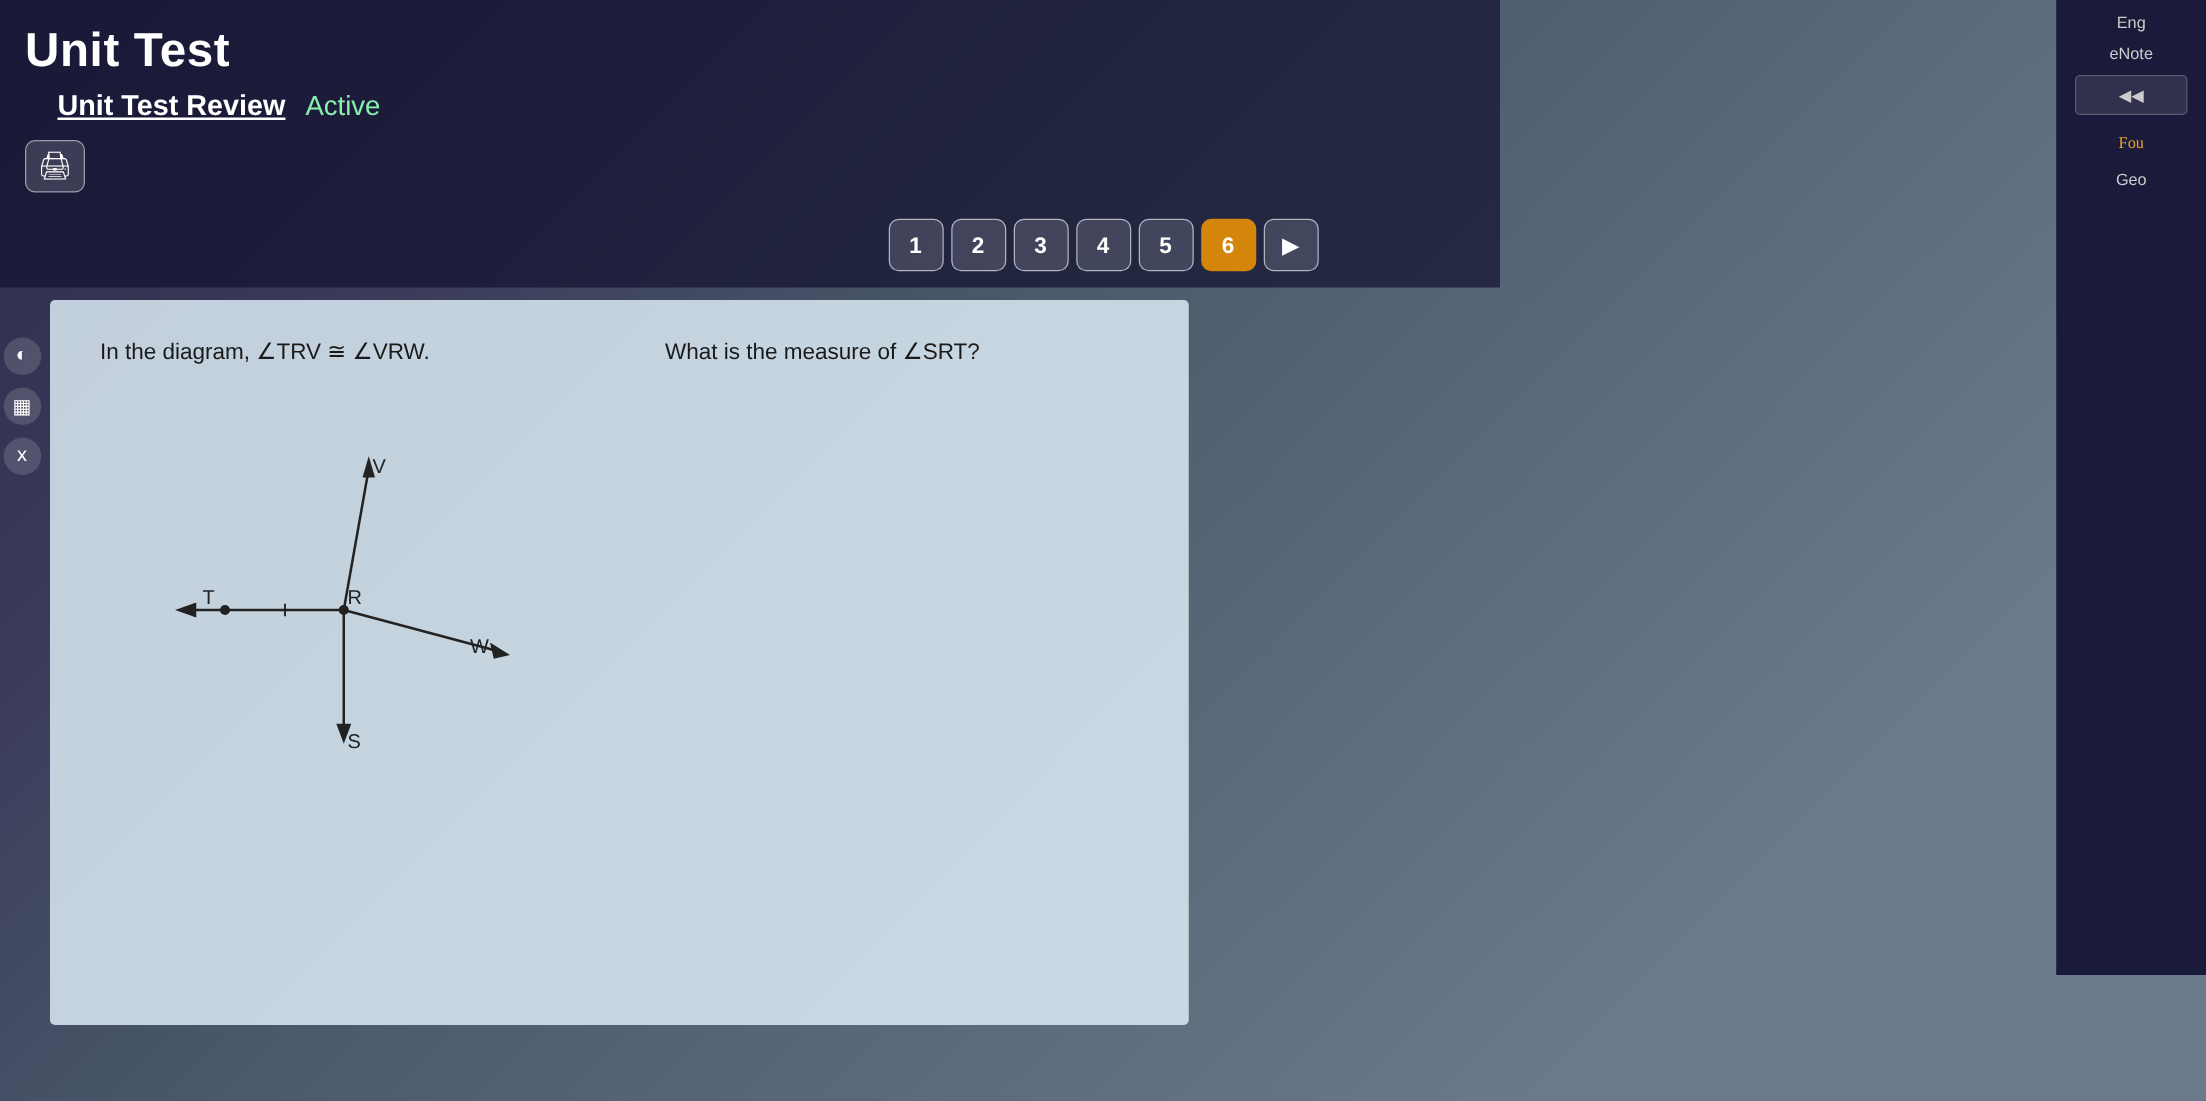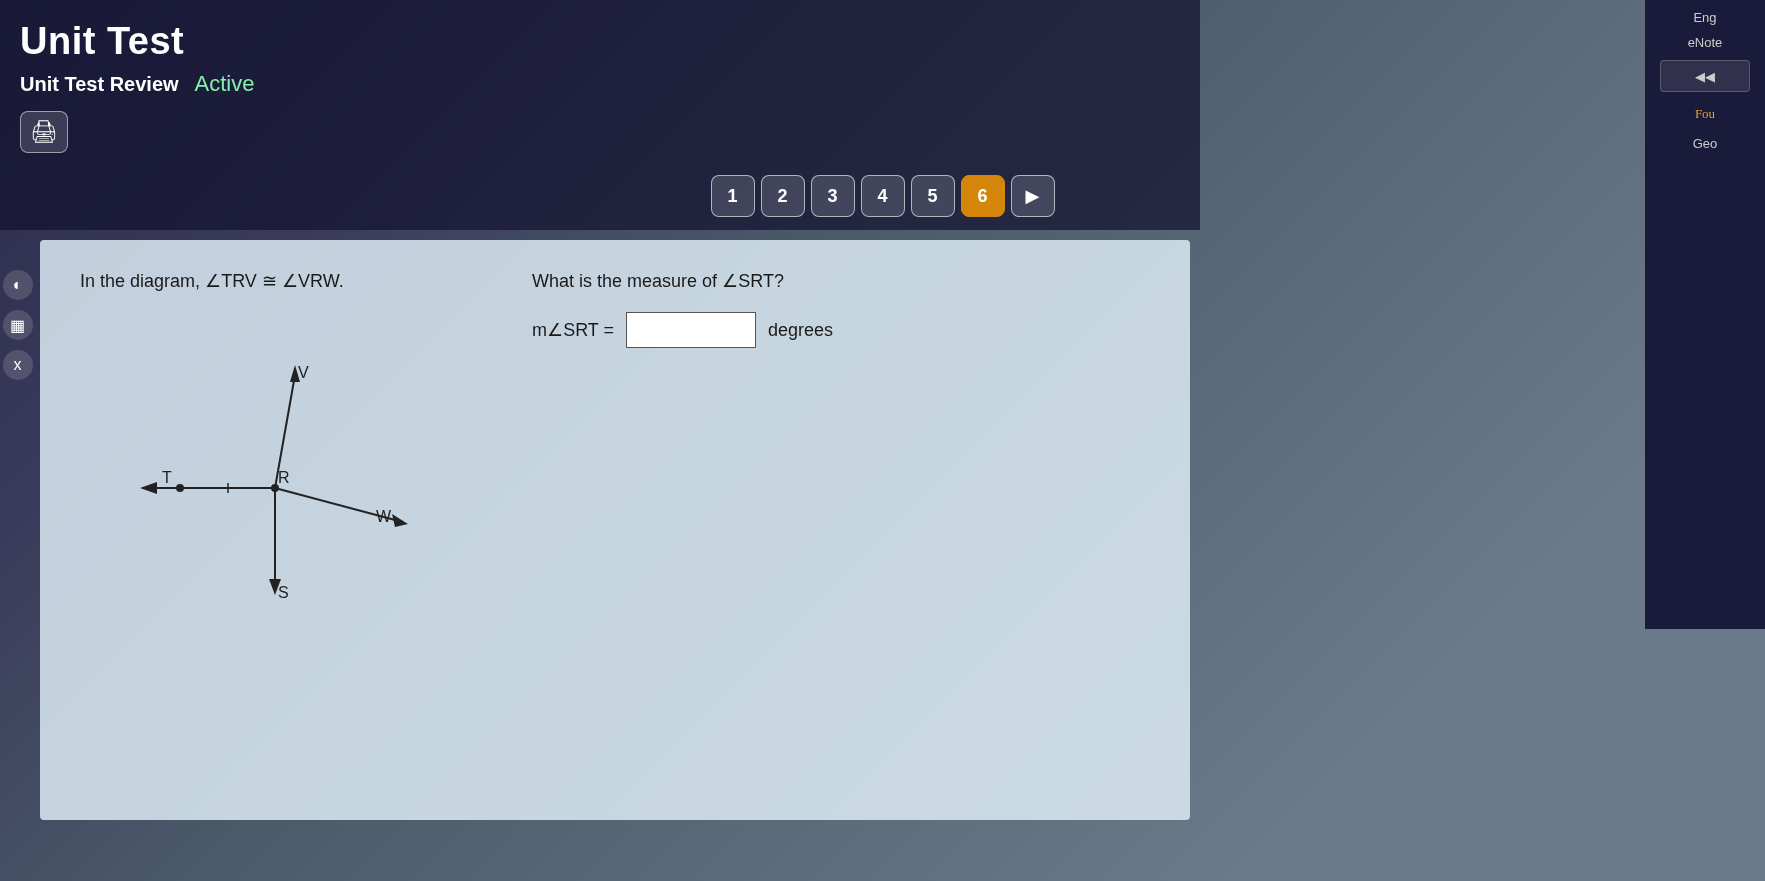--- a/index.html
+++ b/index.html
@@ -51,23 +51,25 @@
 
     .subtitle-row {
       display: flex;
       align-items: center;
       gap: 16px;
       margin-bottom: 14px;
     }
 
     .subtitle {
       color: #ffffff;
-      font-size: 20px;
+      font-size: 23px;
       font-weight: 600;
-      cursor: pointer;
+      text-decoration: underline;
+      cursor: pointer;
+      margin-left: 26px;
     }
 
     .active-badge {
       color: #86efac;
       font-size: 22px;
       font-weight: 500;
     }
 
     .toolbar-row {
       display: flex;
@@ -134,21 +136,21 @@
       display: flex;
       align-items: center;
       justify-content: center;
     }
 
     
     .content-area {
       position: absolute;
       top: 240px;
       left: 40px;
-      width: 1150px;
+      width: 911px;
       min-height: 580px;
       background: rgba(220, 235, 245, 0.85);
       border-radius: 4px;
       z-index: 5;
       padding: 30px 40px;
     }
 
     .problem-text {
       font-size: 18px;
       color: #1a1a1a;
@@ -194,21 +196,21 @@
       width: 300px;
       height: 280px;
     }
 
     
     .sidebar-right {
       position: absolute;
       top: 0;
       right: 0;
       width: 120px;
-      height: 629px;
+      height: 780px;
       background: #1a1a3a;
       z-index: 20;
       display: flex;
       flex-direction: column;
       align-items: center;
       padding-top: 10px;
       gap: 10px;
     }
 
     .sidebar-label {
@@ -293,25 +295,20 @@
   <button class="nav-btn active">6</button>
   <button class="nav-arrow">▶</button>
 </div>
 
 <div class="content-area">
   <p class="problem-text">In the diagram, ∠TRV ≅ ∠VRW.</p>
 </div>
 
 <div class="question-section">
   <p class="question-text">What is the measure of ∠SRT?</p>
-  <div class="answer-row">
-    <span>m∠SRT =</span>
-    <input class="angle-input" type="text" placeholder="" style="">
-    <span>degrees</span>
-  </div>
 </div>
 
 <div class="diagram-container">
   <svg width="320" height="300" viewBox="0 0 320 300">
 
     <line x1="175" y1="168" x2="195" y2="55" stroke="#222" stroke-width="2"></line>
 
     <polygon points="195,45 190,62 200,62" fill="#222"></polygon>
 
     <line x1="175" y1="168" x2="55" y2="168" stroke="#222" stroke-width="2"></line>

